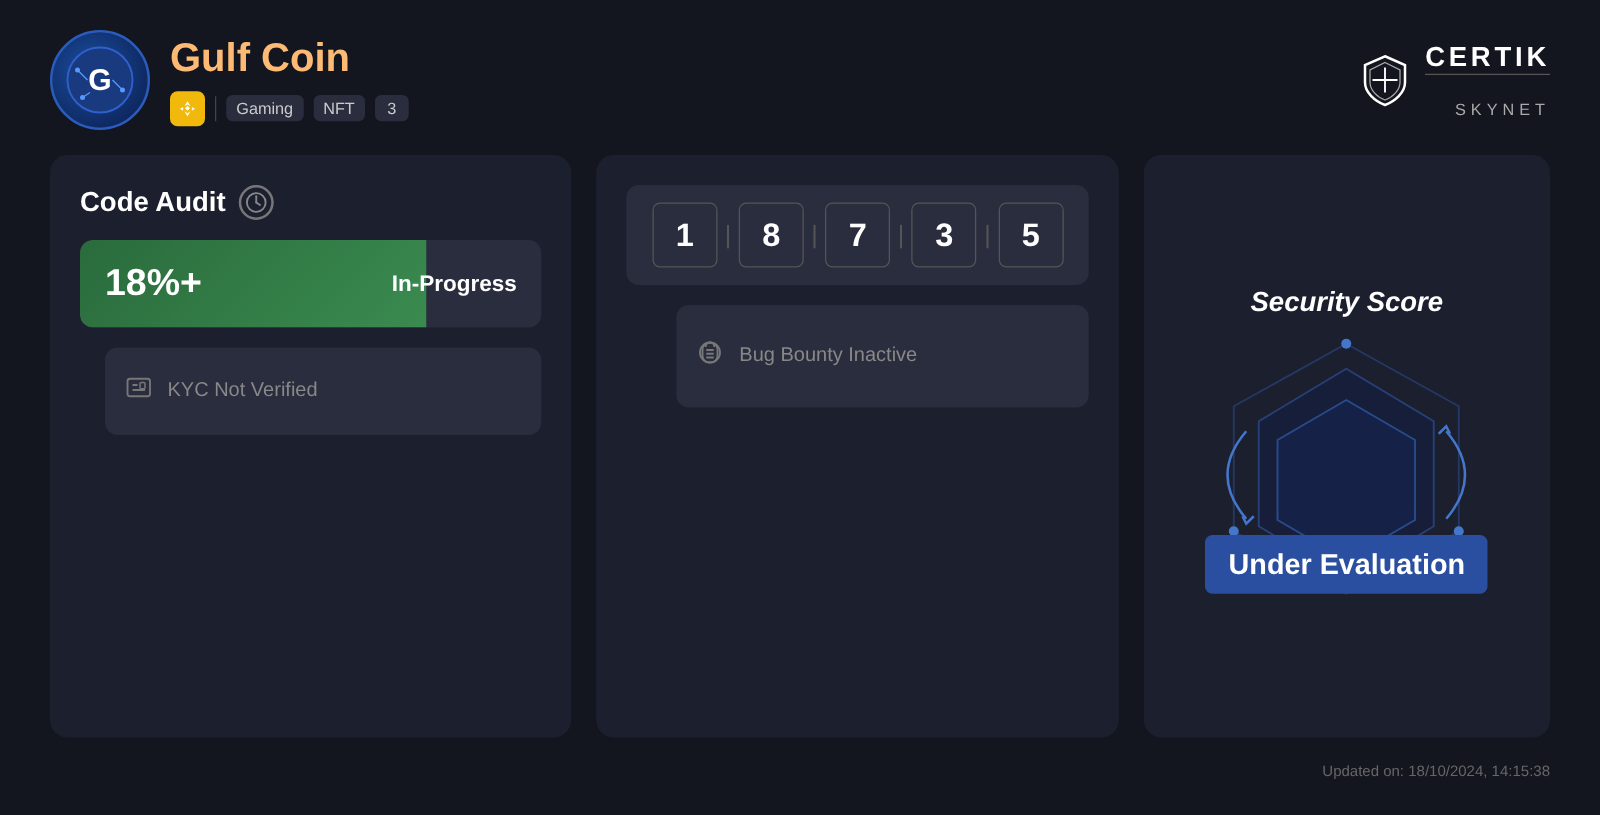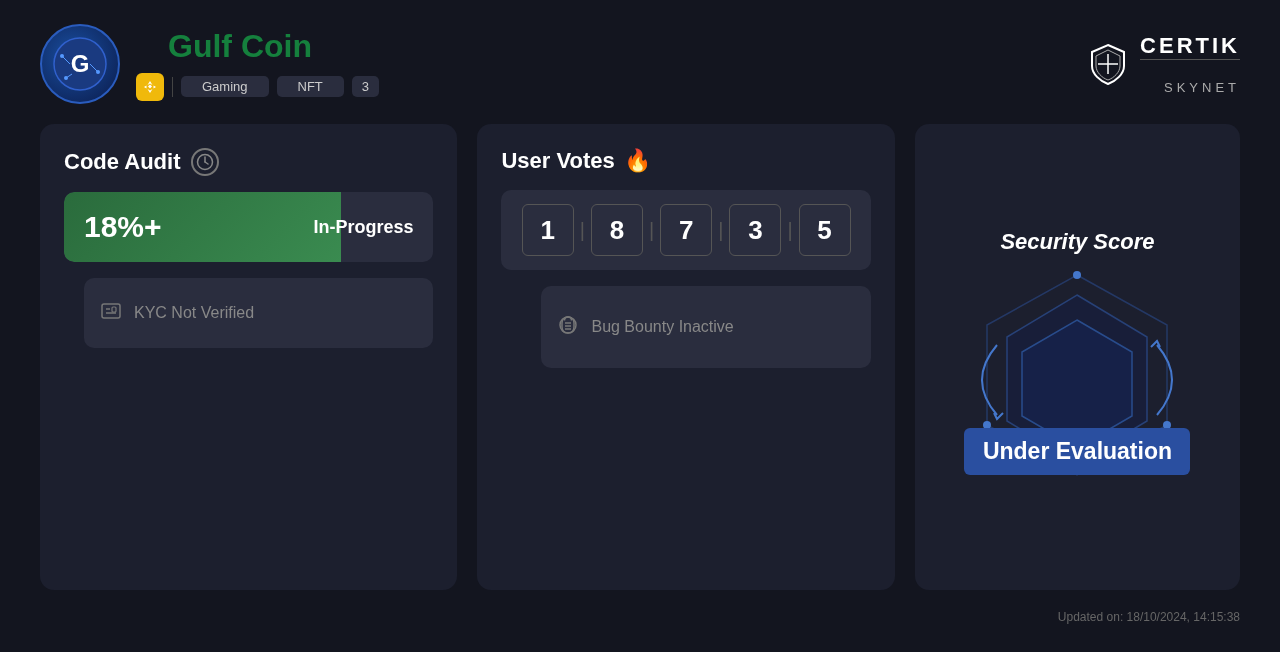--- a/index.html
+++ b/index.html
@@ -56,22 +56,21 @@
 
     .header-info {
       display: flex;
       flex-direction: column;
       gap: 8px;
     }
 
     .coin-title {
       font-size: 32px;
       font-weight: 700;
-      color: #15803d;
-      margin-left: 32px;
+      color: #fdba74;
     }
 
     .tags-row {
       display: flex;
       align-items: center;
       gap: 8px;
     }
 
     .bnb-icon {
       width: 28px;
@@ -89,21 +88,21 @@
     .tag-divider {
       width: 1px;
       height: 20px;
       background: #444;
     }
 
     .tag {
       background: #2a2d3e;
       color: #ccc;
       font-size: 13px;
-      padding: 3px 21px;
+      padding: 3px 8px;
       border-radius: 5px;
       font-weight: 500;
     }
 
     .tag-number {
       background: #2a2d3e;
       color: #ccc;
       font-size: 13px;
       padding: 3px 10px;
       border-radius: 5px;
@@ -450,24 +449,20 @@
             <line x1="6" y1="9" x2="10" y2="9" stroke="#777" stroke-width="1.5"></line>
             <line x1="6" y1="13" x2="16" y2="13" stroke="#777" stroke-width="1.5"></line>
             <rect x="12" y="7" width="4" height="5" rx="1" stroke="#777" stroke-width="1.2"></rect>
           </svg>
         </div>
         <span class="kyc-text">KYC Not Verified</span>
       </div>
     </div>
 
     <div class="card card-middle">
-      <div class="card-title">
-        <span>User Votes</span>
-        <span class="flame-icon">🔥</span>
-      </div>
 
       <div class="votes-container">
         <div class="vote-digit">1</div>
         <span class="vote-separator">|</span>
         <div class="vote-digit">8</div>
         <span class="vote-separator">|</span>
         <div class="vote-digit">7</div>
         <span class="vote-separator">|</span>
         <div class="vote-digit">3</div>
         <span class="vote-separator">|</span>

